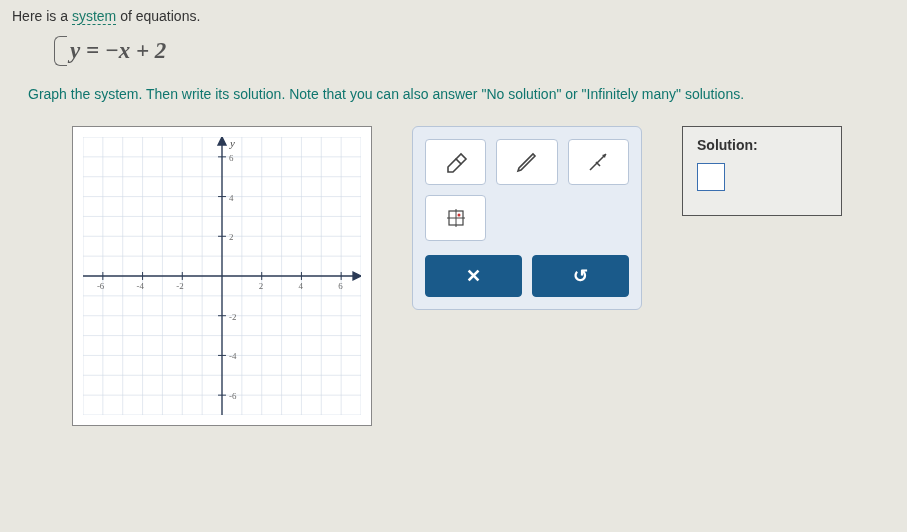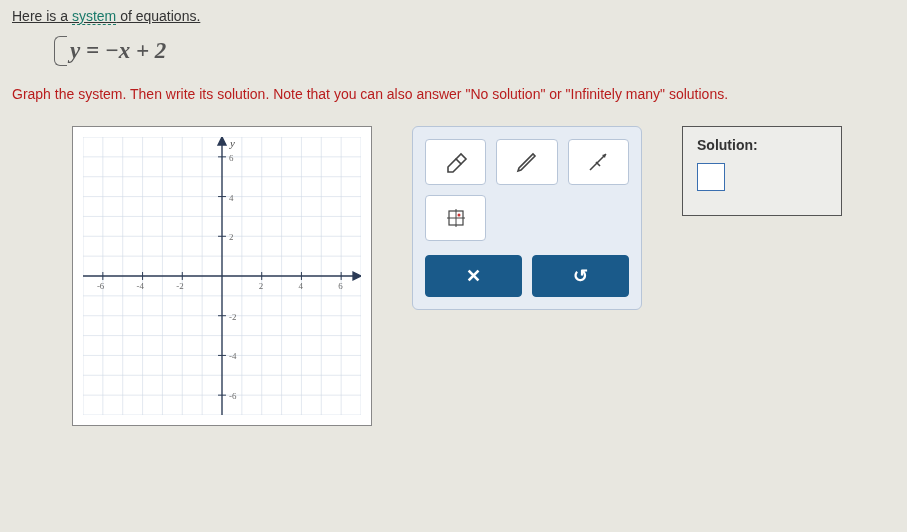--- a/index.html
+++ b/index.html
@@ -6,21 +6,21 @@
   body {
     font-family: Verdana, Geneva, sans-serif;
     background: #e8e7e0;
     width: 907px;
     height: 532px;
     padding: 8px 12px;
     color: #333;
     font-size: 14px;
     overflow: hidden;
   }
-  .intro { margin-bottom: 10px; text-decoration: underline; }
+  .intro { margin-bottom: 10px; }
   .link-term {
     color: #1a7a6a;
     border-bottom: 1px dashed #1a7a6a;
     cursor: pointer;
   }
   .equation-block {
     margin: 9px 0 18px 40px;
     position: relative;
     padding-left: 18px;
     color: #555;
@@ -34,21 +34,21 @@
     position: absolute;
     left: 2px; top: 2px; bottom: 2px;
     width: 12px;
     border-left: 1.5px solid #666;
     border-top: 1.5px solid #666;
     border-bottom: 1.5px solid #666;
     border-top-left-radius: 6px;
     border-bottom-left-radius: 6px;
   }
   .eq-line { padding: 4px 0; }
-  .instruction { margin-bottom: 24px; color: #b91c1c; }
+  .instruction { margin-bottom: 24px; color: #0f766e; margin-left: 16px; }
   .work-row { display: flex; align-items: flex-start; gap: 40px; padding-left: 60px; }
   .graph-panel {
     width: 300px; height: 300px;
     border: 1px solid #888;
     background: #fff;
     position: relative;
   }
   .grid-canvas { position: absolute; inset: 10px; }
   .grid-canvas svg { width: 100%; height: 100%; display: block; }
   .tool-panel {

